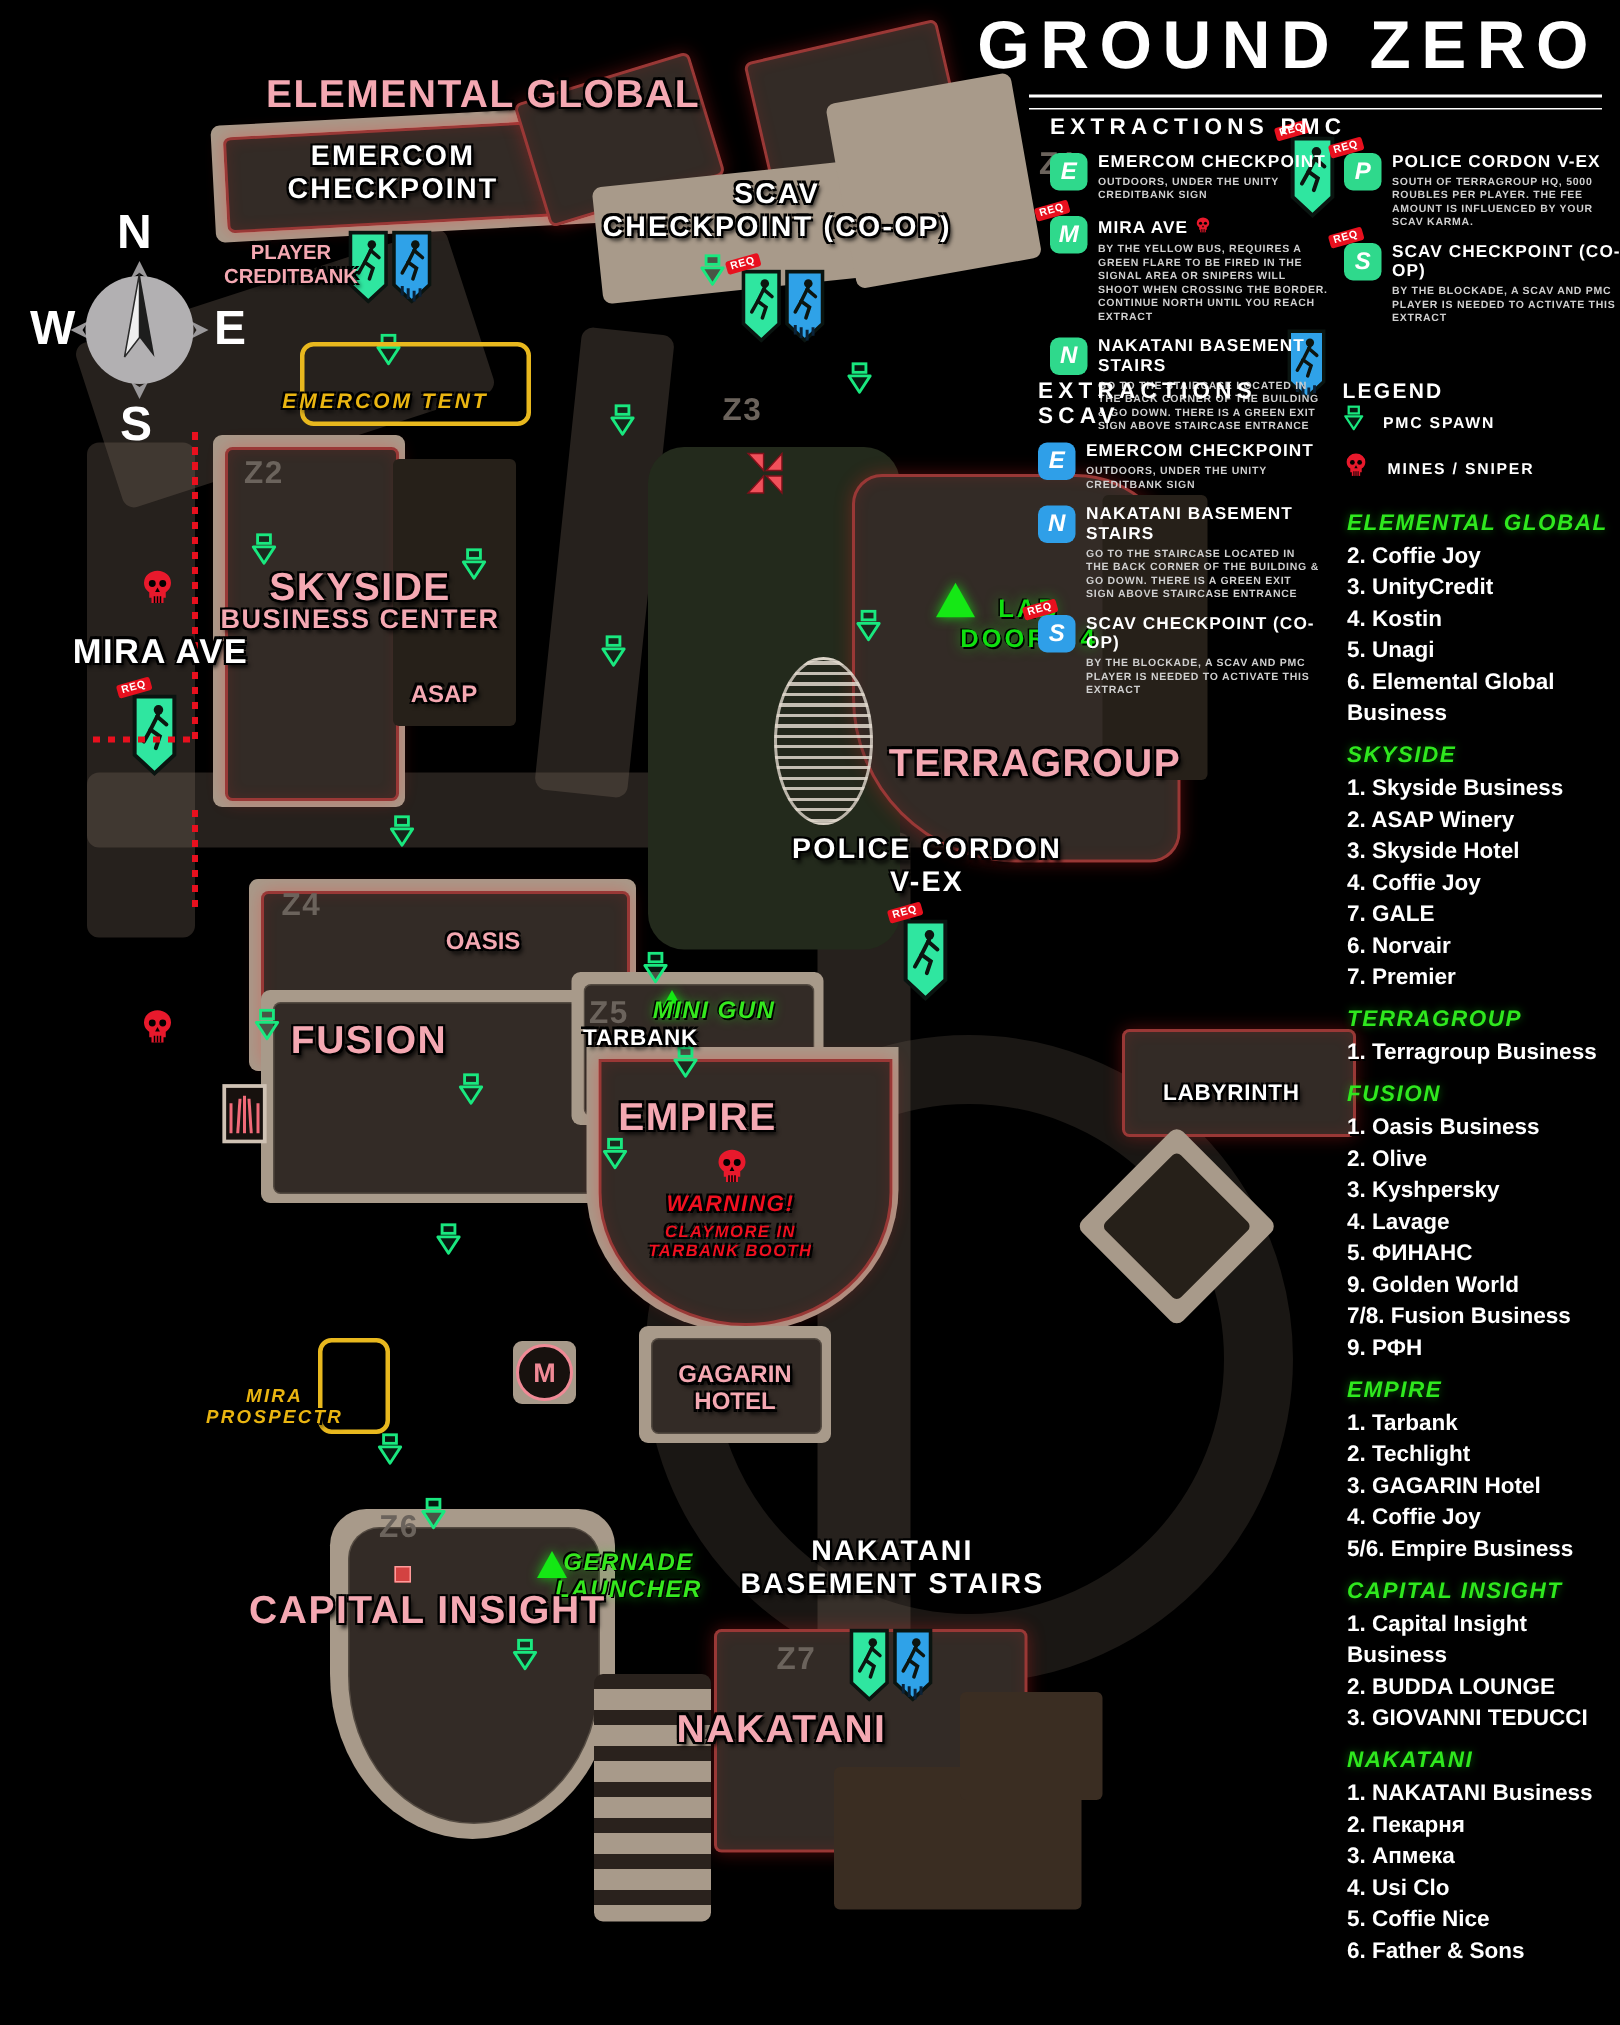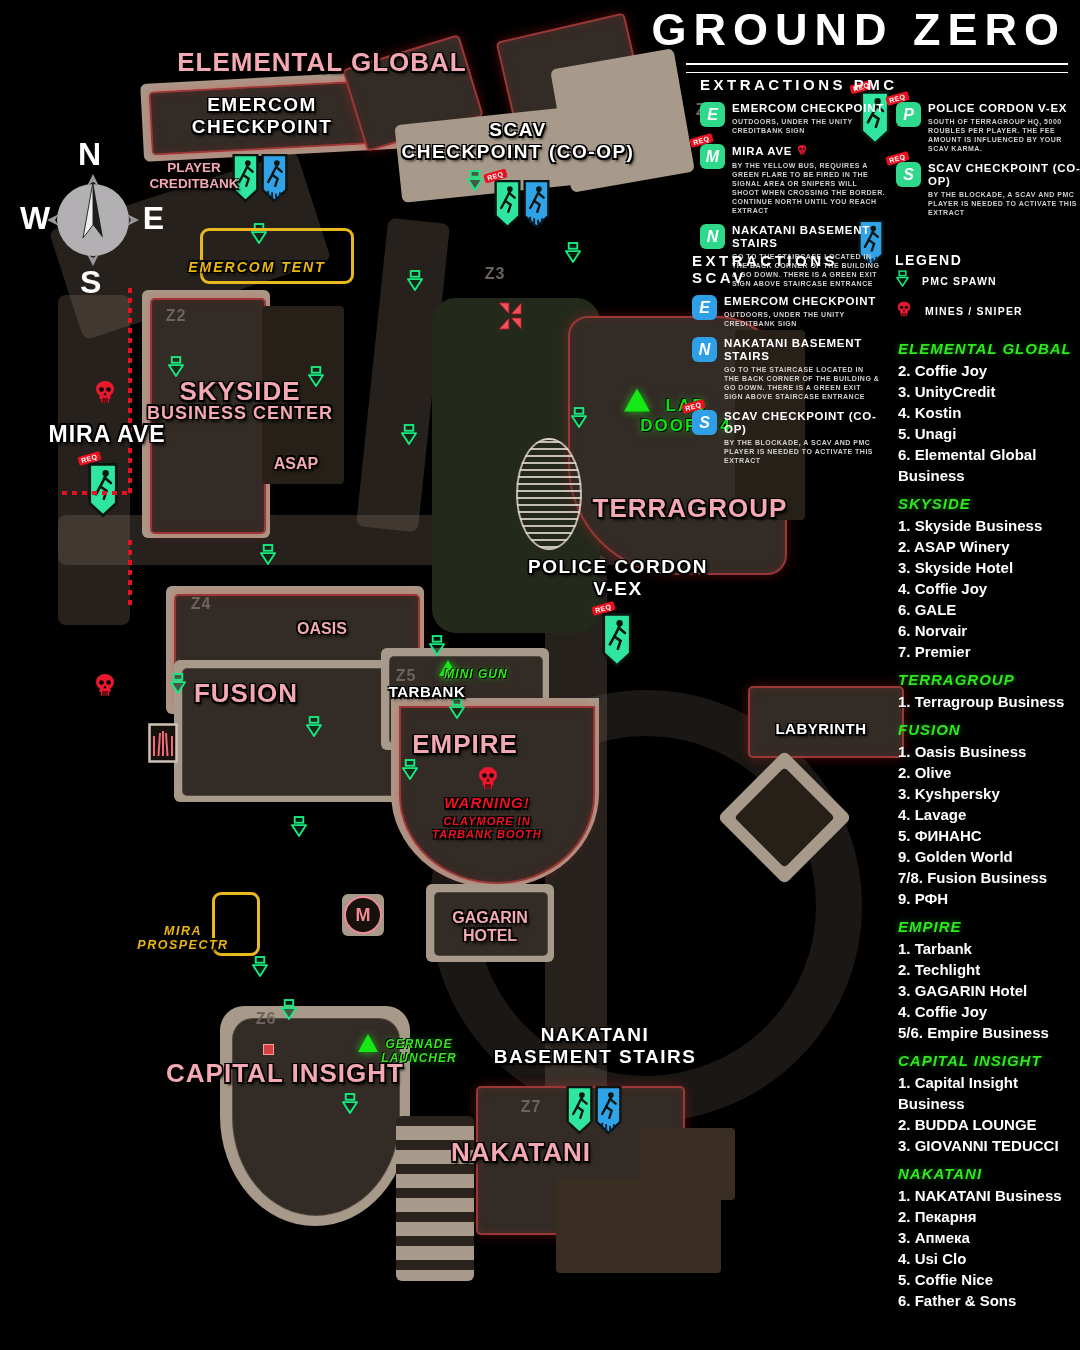--- a/index.html
+++ b/index.html
@@ -25,25 +25,25 @@
   .stk{text-shadow:-1.5px -1.5px 0 #000,1.5px -1.5px 0 #000,-1.5px 1.5px 0 #000,1.5px 1.5px 0 #000,2px 3px 3px rgba(0,0,0,.9);}
   .pink-xl{font-size:26px;color:#f4a8b2;letter-spacing:1px;}
   .pink-lg{font-size:18px;color:#f4a8b2;letter-spacing:1px;}
   .pink-md{font-size:16px;color:#f4a8b2;}
   .pink-sm{font-size:13.5px;color:#f4a8b2;}
   .white-xl{font-size:23px;color:#fff;letter-spacing:1px;}
   .white-lg{font-size:19px;color:#fff;letter-spacing:1.5px;}
   .white-md{font-size:15px;color:#fff;letter-spacing:.5px;}
   .green-lg{font-size:17px;color:#10e010;letter-spacing:2px;
             text-shadow:-1px -1px 0 #000,1px 1px 0 #000,0 0 9px rgba(20,255,20,.6);}
-  .green-sm{font-size:12px;color:#35e81e;font-style:italic;letter-spacing:1px;
+  .green-sm{font-size:16px;color:#35e81e;font-style:italic;letter-spacing:1px;
             text-shadow:-1px -1px 0 #000,1px 1px 0 #000,0 0 7px rgba(20,255,20,.55);}
   .yellow-md{font-size:14px;color:#eab511;font-style:italic;letter-spacing:2px;}
   .yellow-sm{font-size:12.5px;color:#eab511;font-style:italic;letter-spacing:1.5px;}
-  .zone{font-size:16px;color:#6b635c;letter-spacing:1px;text-shadow:none;}
+  .zone{font-size:21px;color:#6b635c;letter-spacing:1px;text-shadow:none;}
   .red-warn-title{font-size:15px;color:#f01020;font-style:italic;letter-spacing:1px;}
   .red-warn-body{font-size:11px;color:#f01020;font-style:italic;letter-spacing:1px;}
   
   #title{position:absolute;top:4px;right:14px;margin:0;font-size:45px;font-weight:800;
          letter-spacing:7px;color:#fff;z-index:8;}
   .double-rule{position:absolute;left:686px;top:63px;width:382px;height:7px;
                border-top:2.5px solid #fff;border-bottom:1.5px solid #fff;z-index:8;}
   
   .panel{position:absolute;z-index:8;color:#fff;}
   #ext-pmc{left:700px;top:76px;width:382px;}
@@ -610,21 +610,21 @@
         <div class="bi">4. Kostin</div>
         <div class="bi">5. Unagi</div>
         <div class="bi">6. Elemental Global Business</div>
       </div>
       <div class="bsec">
         <div class="bh">SKYSIDE</div>
         <div class="bi">1. Skyside Business</div>
         <div class="bi">2. ASAP Winery</div>
         <div class="bi">3. Skyside Hotel</div>
         <div class="bi">4. Coffie Joy</div>
-        <div class="bi">6. GALE</div>
+        <div class="bi">7. GALE</div>
         <div class="bi">6. Norvair</div>
         <div class="bi">7. Premier</div>
       </div>
       <div class="bsec">
         <div class="bh">TERRAGROUP</div>
         <div class="bi">1. Terragroup Business</div>
       </div>
       <div class="bsec">
         <div class="bh">FUSION</div>
         <div class="bi">1. Oasis Business</div>

